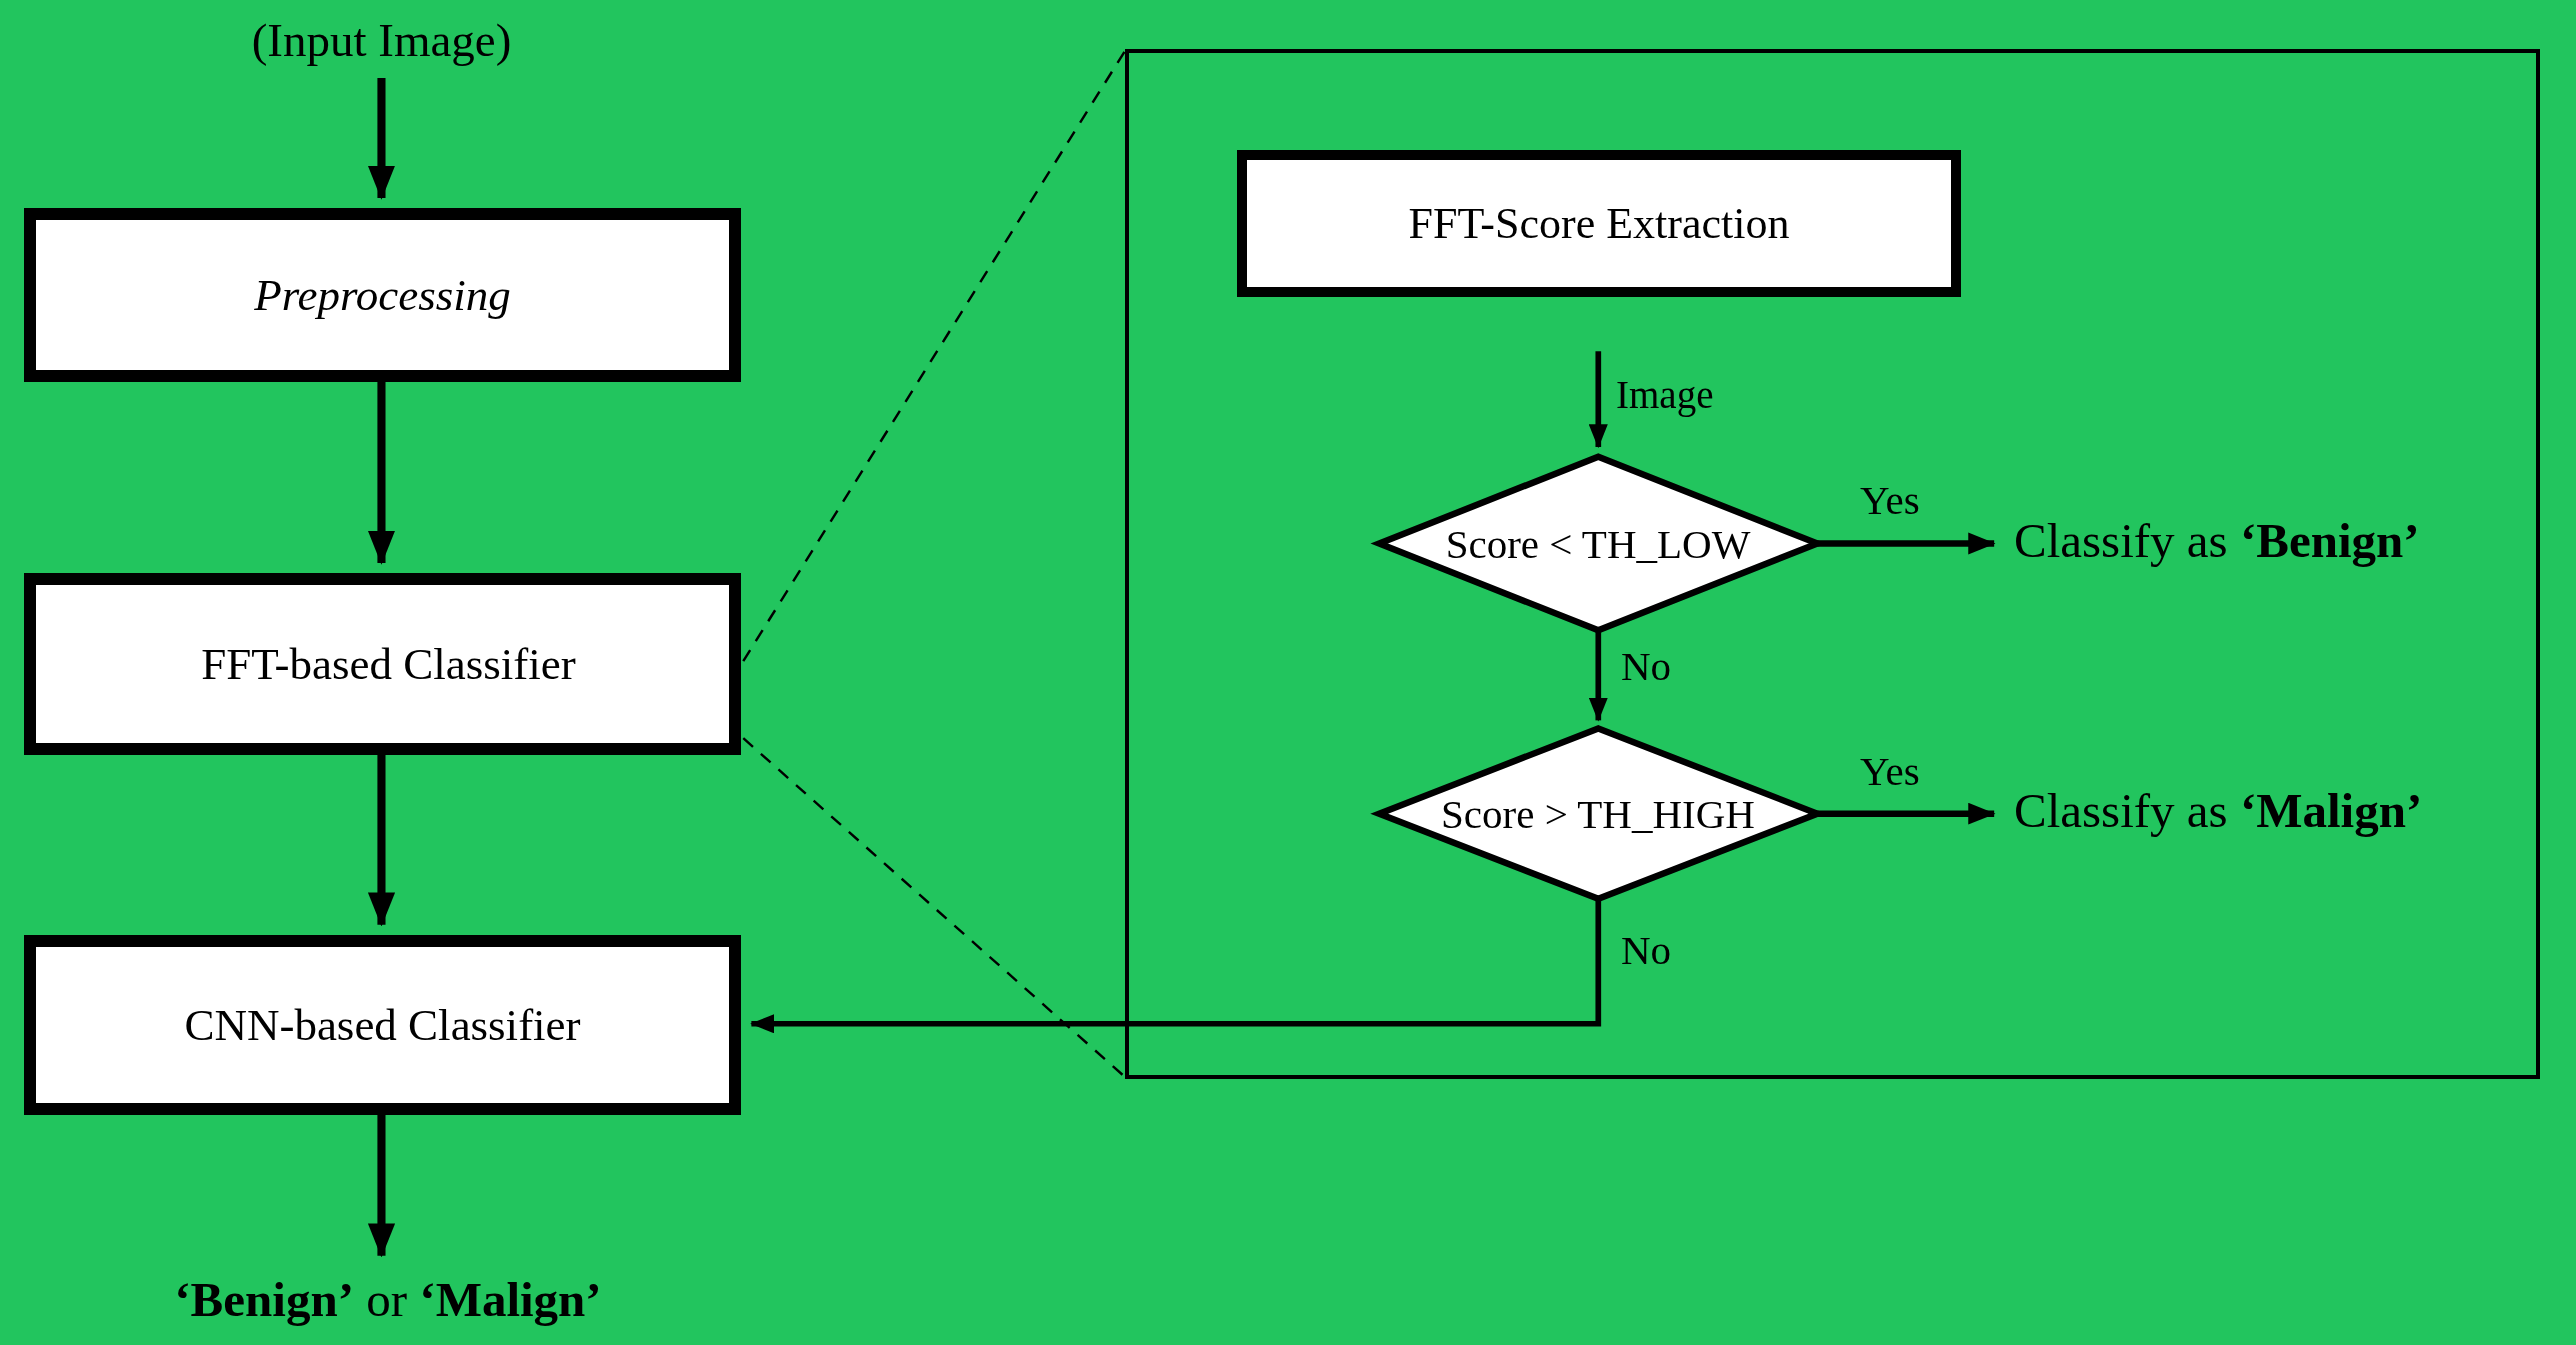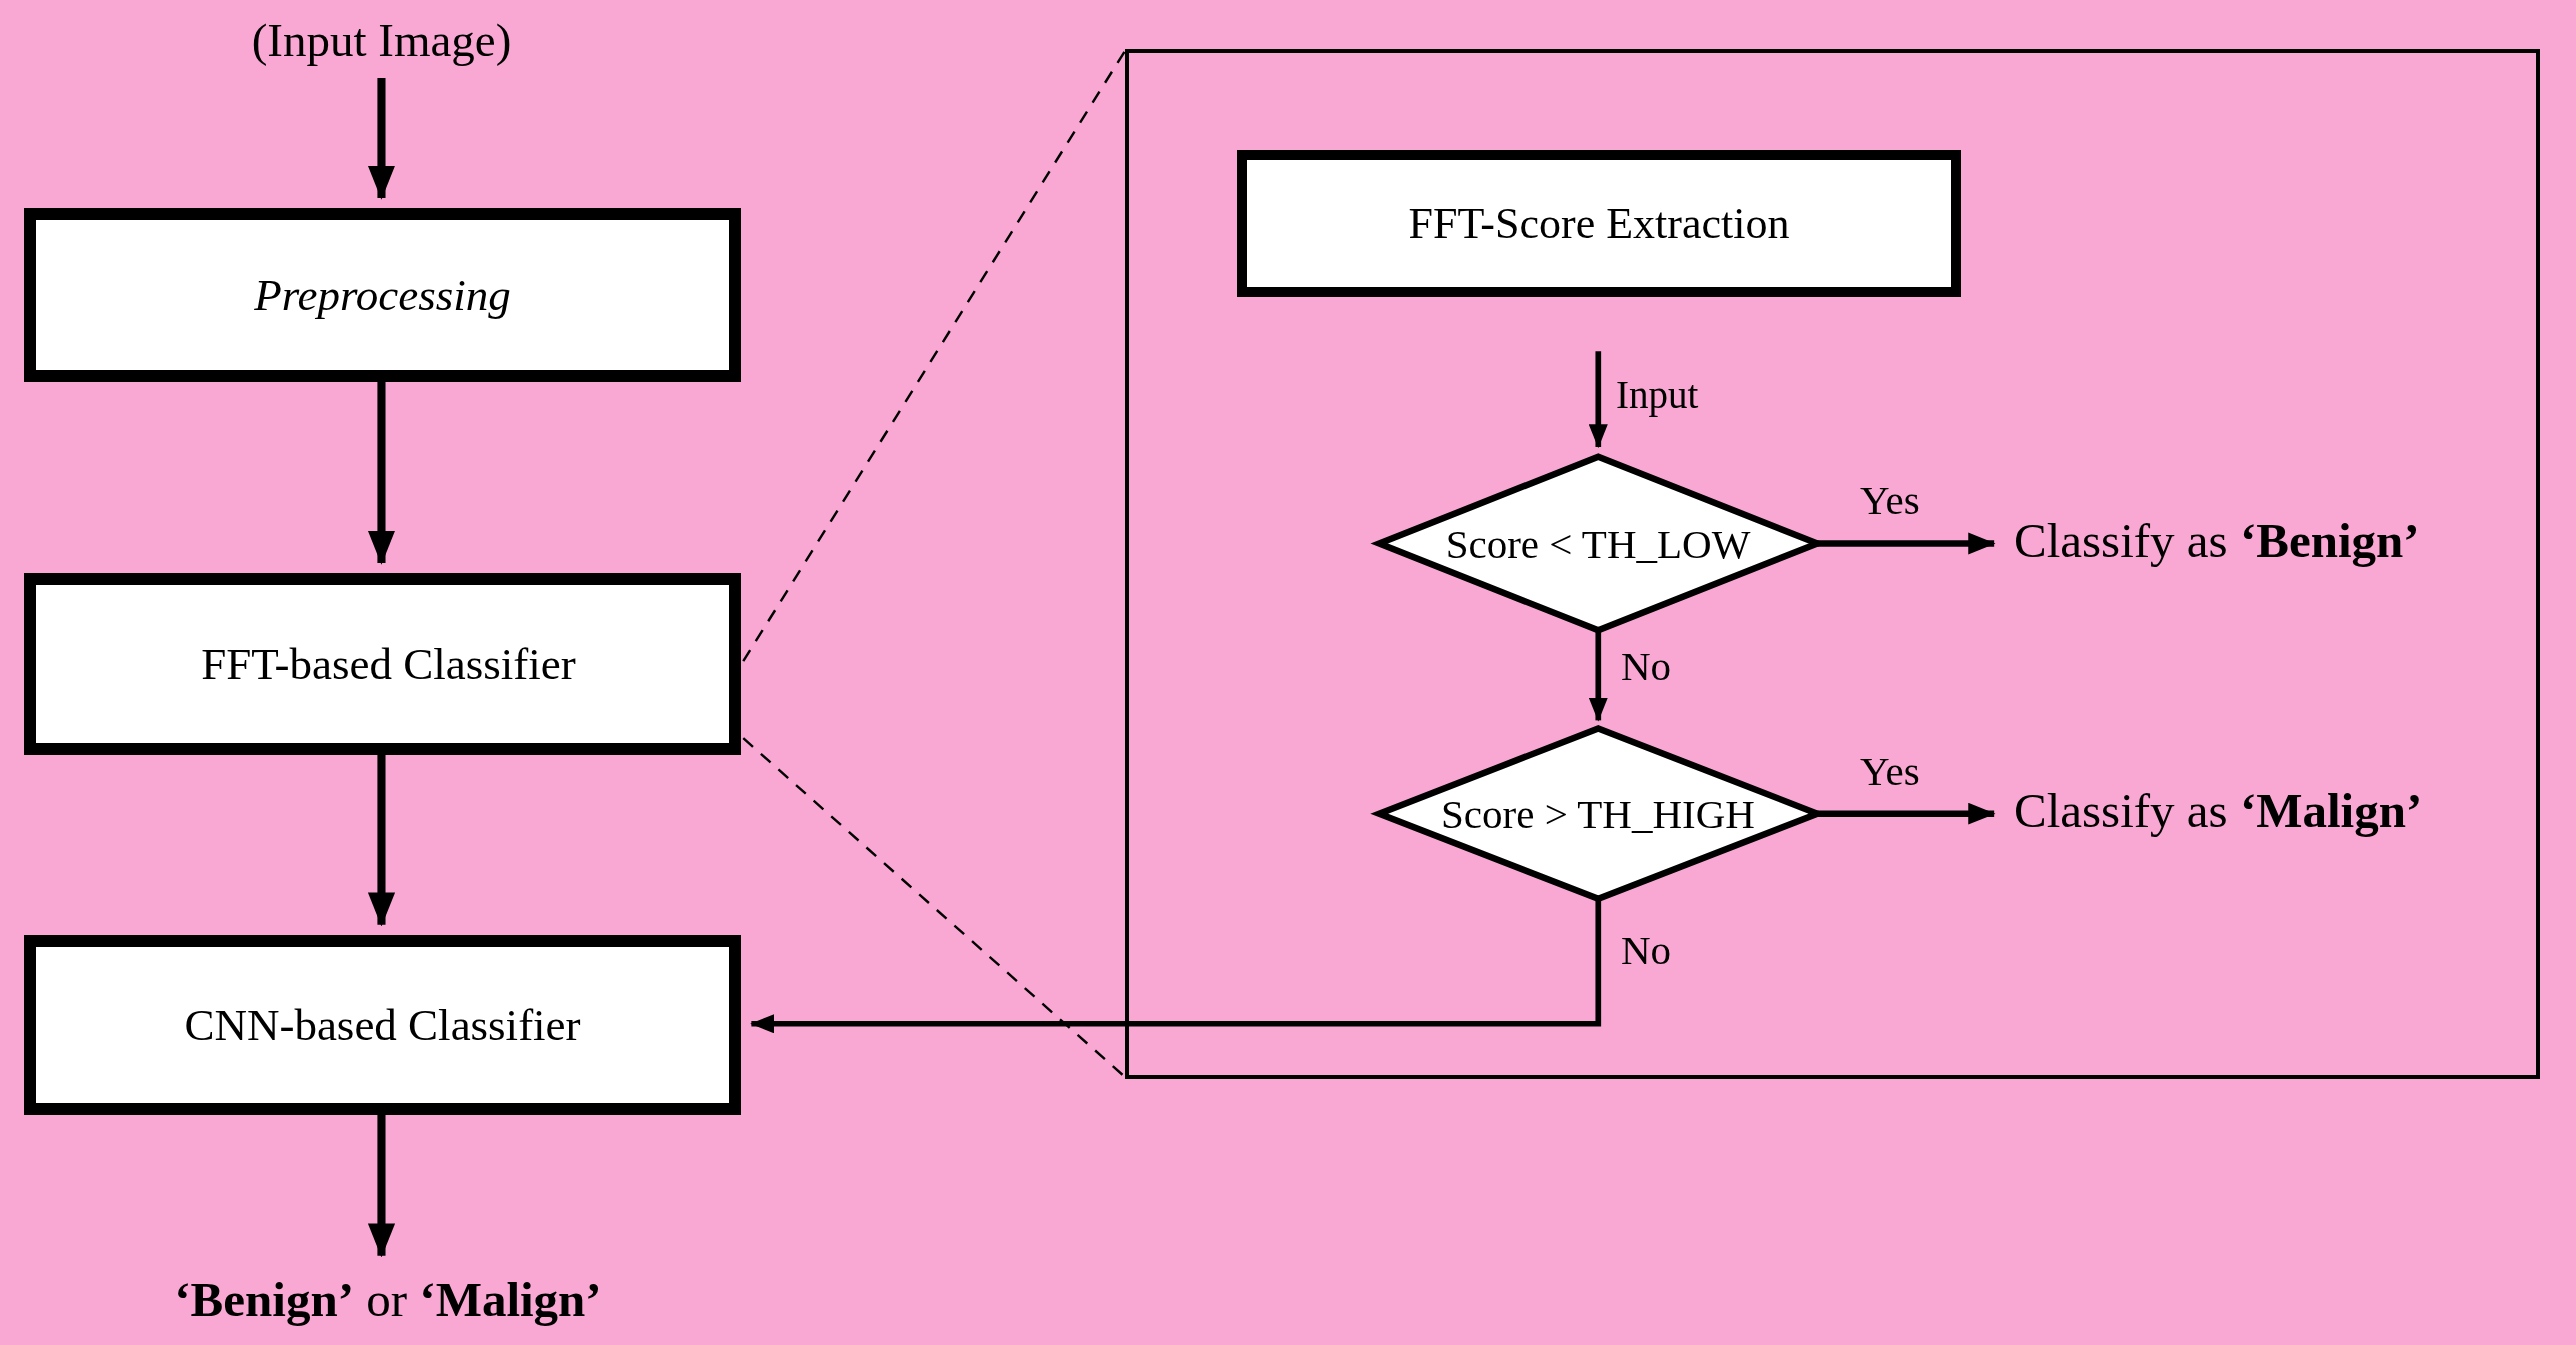--- a/index.html
+++ b/index.html
@@ -4,21 +4,21 @@
 <style>
   html, body {
     margin: 0;
     padding: 0;
     background: #ffffff;
   }
   #canvas {
     position: relative;
     width: 2576px;
     height: 1345px;
-    background: #f9a8d4;
+    background: #22c55e;
     color: #000000;
     font-family: "Liberation Serif", "DejaVu Serif", serif;
     overflow: hidden;
   }
   #connector-layer {
     position: absolute;
     left: 0;
     top: 0;
     width: 2576px;
     height: 1345px;
@@ -129,21 +129,21 @@
   </div>
 
   <div class="label centered" id="result-label">
     <span class="bold">‘Benign’</span><span> or </span><span class="bold">‘Malign’</span>
   </div>
 
   <div class="flow-box" id="fft-score-box">
     <span>FFT-Score Extraction</span>
   </div>
 
-  <div class="label" id="score-label">Input</div>
+  <div class="label" id="score-label">Image</div>
 
   <div class="diamond-label" id="diamond-low-label">Score &lt; TH_LOW</div>
 
   <div class="diamond-label" id="diamond-high-label">Score &gt; TH_HIGH</div>
 
   <div class="label" id="yes-low-label">Yes</div>
   <div class="label" id="no-low-label">No</div>
   <div class="label" id="yes-high-label">Yes</div>
   <div class="label" id="no-high-label">No</div>
 

